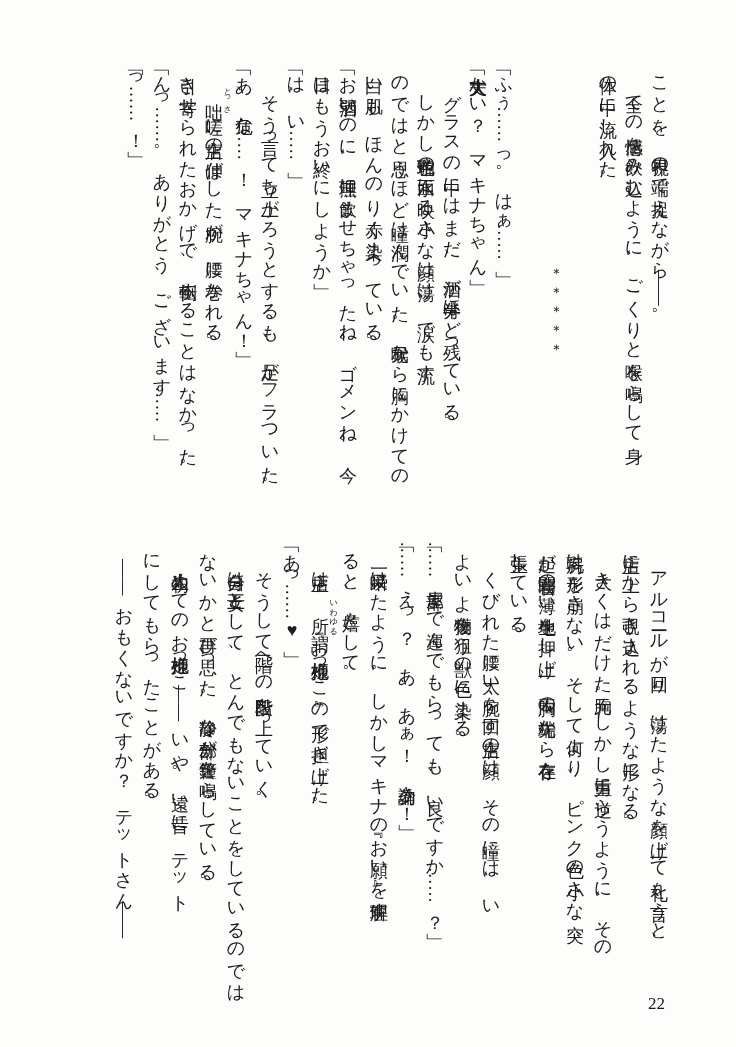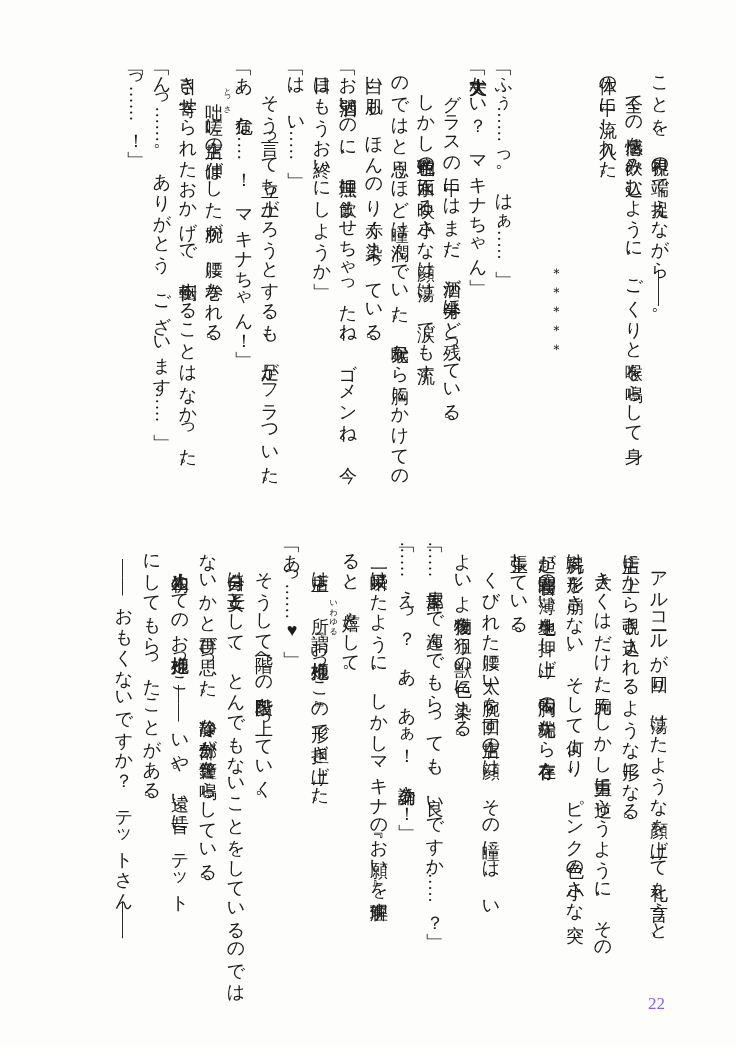--- a/index.html
+++ b/index.html
@@ -54,21 +54,21 @@
   ruby rt {
     font-size: 8px;
     letter-spacing: 0;
     color: #1c1c1c;
   }
   .page-number {
     position: absolute;
     top: 994px;
     left: 648px;
     font-size: 17px;
-    color: #8b5cf6;
+    color: #0f172a;
     writing-mode: horizontal-tb;
   }
 </style>
 </head>
 <body>
 
 <div class="page">
   <section class="dan dan-top">
       <div class="line">ことを、視界の端で捉えながら――。</div>
       <div class="line indent">全ての感情を飲み込むように、ごくりと喉を鳴らして身</div>

